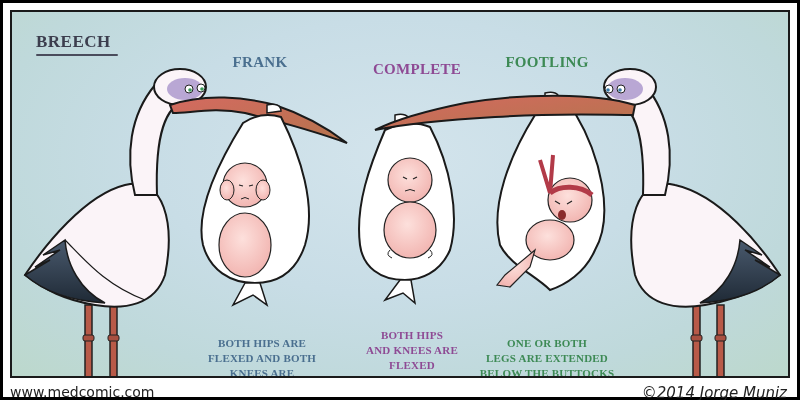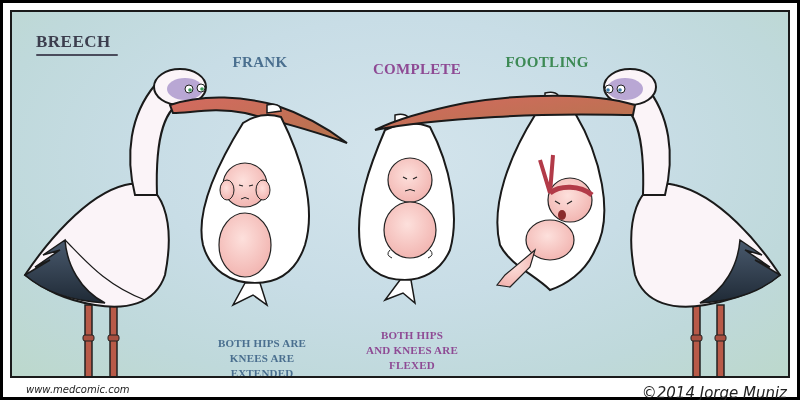--- a/index.html
+++ b/index.html
@@ -5,21 +5,21 @@
   html, body { margin:0; padding:0; }
   body { width:800px; height:400px; background:#000; position:relative; overflow:hidden; font-family:"DejaVu Sans", sans-serif; }
   .page { position:absolute; left:3px; top:3px; width:794px; height:394px; background:#fff; }
   .panel { position:absolute; left:7px; top:7px; width:780px; height:368px; border:2px solid #1a1a1a; box-sizing:border-box; overflow:hidden;
     background: radial-gradient(ellipse at 50% 40%, #d3e4ec 0%, #c8dde6 45%, #bfd9db 75%, #bcd8cc 100%); font-family: Liberation Serif, serif; }
   .art { position:absolute; left:0; top:0; }
   .title { position:absolute; left:24px; top:20px; font-size:17px; font-weight:bold; color:#3c3e4e; letter-spacing:0.5px; }
   .title-underline { position:absolute; left:24px; top:42px; width:82px; height:2px; background:#4a4c5c; border-radius:1px; }
   .label { position:absolute; font-weight:bold; font-size:15px; letter-spacing:0.3px; text-align:center; }
   .desc { position:absolute; font-weight:bold; font-size:11px; line-height:15px; text-align:center; letter-spacing:0.2px;margin-top:16px; }
-  .footer-left { position:absolute; left:23px; top:381px; font-size:10px; font-style:italic; color:#222; }
+  .footer-left { position:absolute; left:7px; top:381px; font-size:14px; color:#222; }
   .footer-right { position:absolute; right:10px; top:381px; font-size:15px; font-style:italic; color:#222; }
 </style>
 </head>
 <body>
 
 <div class="page">
   <div class="panel">
 
     <svg class="art" width="776" height="364" viewBox="7 7 776 364">
       <defs>
@@ -122,24 +122,30 @@
 
     <div class="title">BREECH</div>
     <div class="title-underline"></div>
 
     <div class="label" style="left:208px; top:42px; width:80px; color:#4a6f8f;">FRANK</div>
     <div class="label" style="left:355px; top:49px; width:100px; color:#8e4a94;">COMPLETE</div>
     <div class="label" style="left:490px; top:42px; width:90px; color:#3d8a55;">FOOTLING</div>
 
     <div class="desc" style="left:185px; top:308px; width:130px; color:#4a6f8f;">
       <div>BOTH HIPS ARE</div>
+      <div>FLEXED AND BOTH</div>
       <div>KNEES ARE EXTENDED</div>
     </div>
     <div class="desc" style="left:345px; top:300px; width:110px; color:#8e4a94;">
       <div>BOTH HIPS</div>
       <div>AND KNEES ARE</div>
       <div>FLEXED</div>
+    </div>
+    <div class="desc" style="left:465px; top:308px; width:140px; color:#3d8a55;">
+      <div>ONE OR BOTH</div>
+      <div>LEGS ARE EXTENDED</div>
+      <div>BELOW THE BUTTOCKS</div>
     </div>
   </div>
 
   <div class="footer-left">www.medcomic.com</div>
   <div class="footer-right">©2014 Jorge Muniz</div>
 </div>
 
 </body></html>

